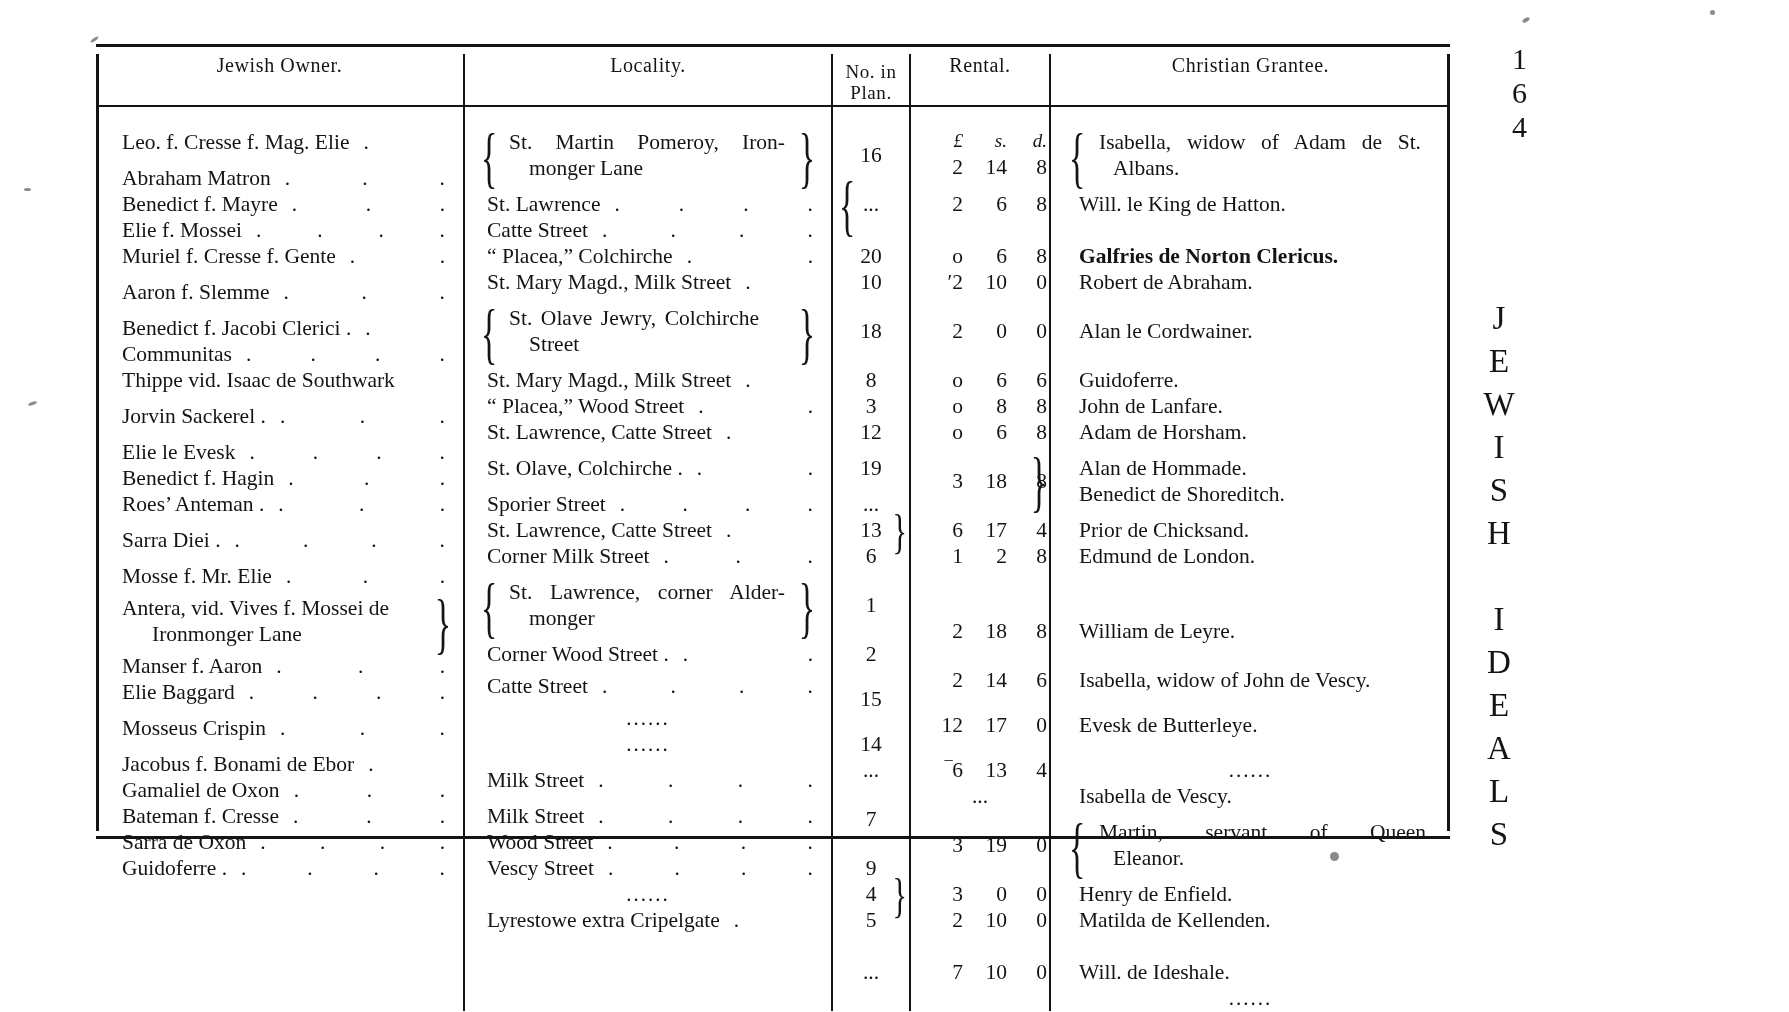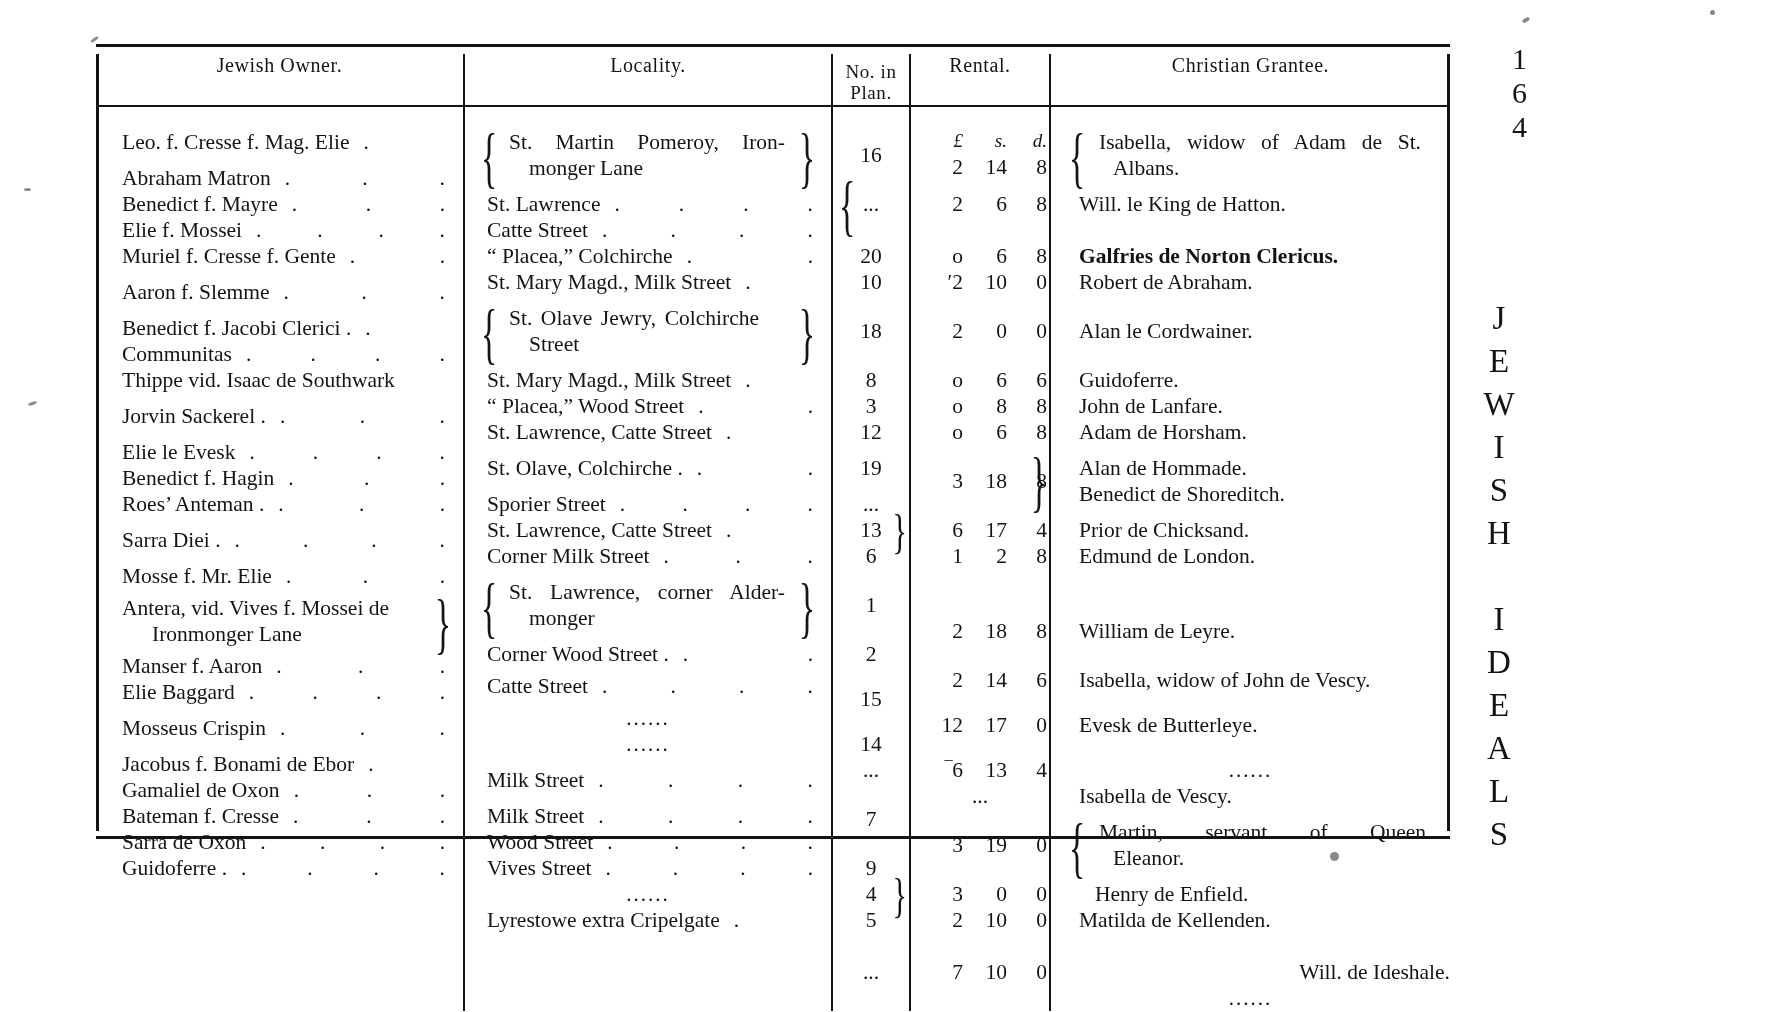--- a/index.html
+++ b/index.html
@@ -633,21 +633,21 @@
               <div class="line loc-line">
                 <span class="loc-text">Wood Street</span>
                 <span class="leaders">
                   <span>.</span>
                   <span>.</span>
                   <span>.</span>
                   <span>.</span>
                 </span>
               </div>
               <div class="line loc-line">
-                <span class="loc-text">Vives Street</span>
+                <span class="loc-text">Vescy Street</span>
                 <span class="leaders">
                   <span>.</span>
                   <span>.</span>
                   <span>.</span>
                   <span>.</span>
                 </span>
               </div>
               <div class="line loc-line center">
                 <span class="dots6">......</span>
               </div>
@@ -945,24 +945,24 @@
               <div style="height: 6px;"></div>
               <div class="line gr-line center"><span class="dots6">......</span></div>
               <div class="line gr-line" style="height: 26px; line-height: 26px;">Isabella de Vescy.</div>
               <div style="height: 10px;"></div>
               <div class="block">
                 <div class="line gr-line justified" style="padding-left: 48px; padding-right: 24px;">Martin, servant of Queen</div>
                 <div class="line gr-line indent">Eleanor.</div>
                 <div class="brace tall2" style="left: 18px; top: 12px;">{</div>
               </div>
               <div style="height: 10px;"></div>
-              <div class="line gr-line" style="height: 26px; line-height: 26px; margin-left: 16px;">Henry de Enfield.</div>
+              <div class="line gr-line" style="height: 26px; line-height: 26px;">Henry de Enfield.</div>
               <div class="line gr-line" style="height: 26px; line-height: 26px;">Matilda de Kellenden.</div>
               <div style="height: 26px;"></div>
-              <div class="line gr-line" style="height: 26px; line-height: 26px; text-align: right;">Will. de Ideshale.</div>
+              <div class="line gr-line" style="height: 26px; line-height: 26px;">Will. de Ideshale.</div>
               <div class="line gr-line center"><span class="dots6">......</span></div>
             </div>
           </td>
       </tr>
     </tbody>
   </table>
 
 </div>
 
 </body></html>

